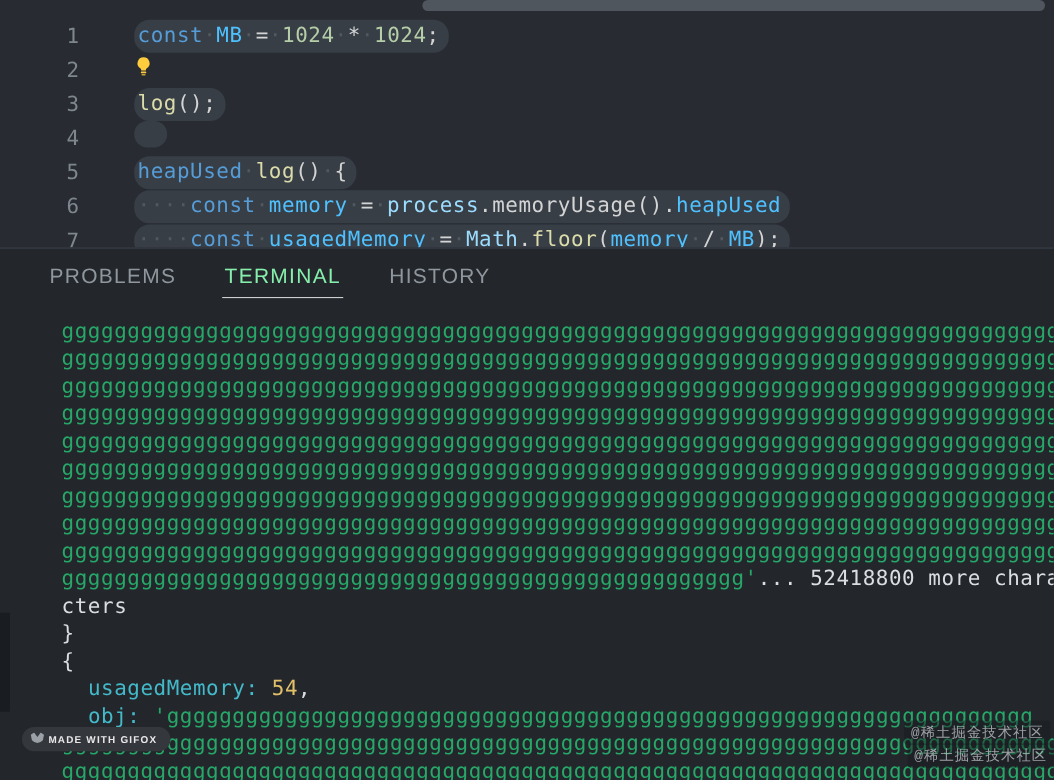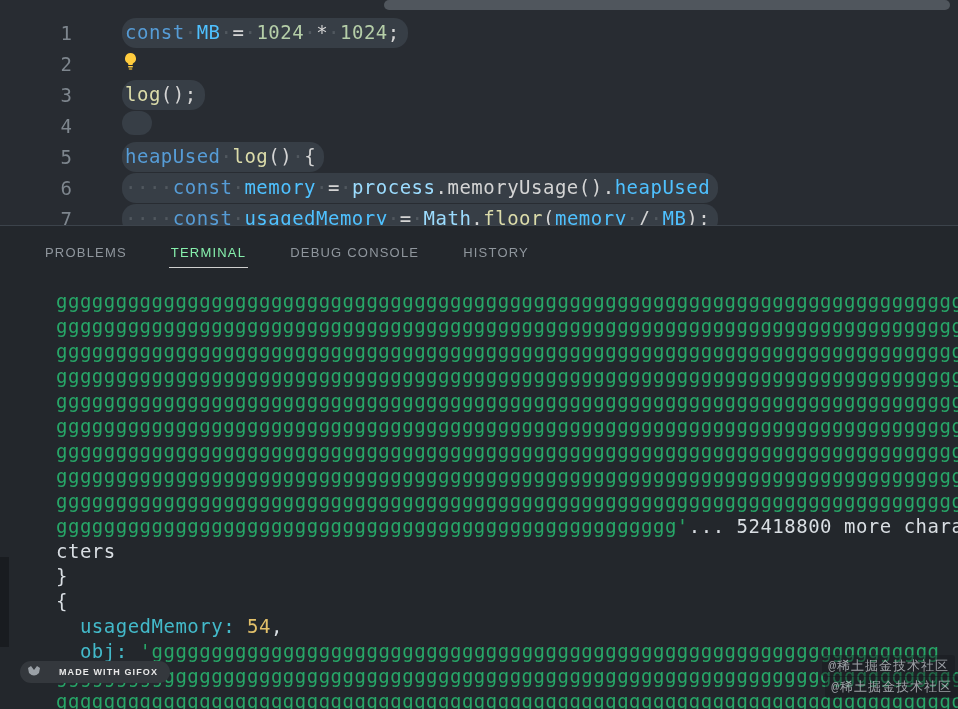--- a/index.html
+++ b/index.html
@@ -48,21 +48,21 @@
   
   #panel {
     position:absolute; left:0; right:0; top:225px; bottom:0;
     background:#23272c; border-top:1px solid #3c434b; z-index:2;
   }
   #tabbar {
     display:flex; gap:40px; align-items:center;
     height:56px; padding-left:43px;
   }
   .tab {
-    font-size:13px; letter-spacing:1.2px; color:#8f969d;
+    font-size:19px; letter-spacing:1.2px; color:#8f969d;
     padding:4px 2px 7px 2px; border-bottom:1px solid transparent;
     cursor:pointer; white-space:nowrap;
   }
   .tab.active { color:#86efac; border-bottom-color:#cfcfcf; }
 
   #terminal {
     position:absolute; left:0; right:0; top:63px; bottom:0;
     padding-left:56px; overflow:hidden; white-space:pre;
     font:19px/25px "DejaVu Sans Mono", monospace; letter-spacing:0.5px;
   }
@@ -73,21 +73,21 @@
   .t-yellow { color:var(--term-yellow, #e2c06a); }
 
   
   .left-strip {
     position:absolute; left:0; top:557px; width:9px; height:90px;
     background:#191c20; z-index:3;
   }
   .gifox-badge {
     position:absolute; left:20px; top:661px; height:22px; z-index:5;
     background:#34383d; border-radius:11px;
-    display:flex; align-items:center; gap:18px; padding:0 12px 0 7px;
+    display:flex; align-items:center; gap:3px; padding:0 12px 0 7px;
   }
   .gifox-badge span {
     font-size:9px; font-weight:bold; letter-spacing:1.1px; color:#e8e8e8;
     white-space:nowrap;
   }
   .watermark {
     position:absolute; z-index:4;
     font-size:13px; letter-spacing:1px;
     color:rgba(200,204,209,0.75);
     background:rgba(22,25,29,0.45);
@@ -137,21 +137,20 @@
           <div class="gutter">7</div>
           <div class="code-content"><span class="code-chip"><span class="tk-ws">····</span><span class="tk-kw">const</span><span class="tk-ws">·</span><span class="tk-var2">usagedMemory</span><span class="tk-ws">·</span><span class="tk-op">=</span><span class="tk-ws">·</span><span class="tk-var1">Math</span><span class="tk-op">.</span><span class="tk-fn">floor</span><span class="tk-op">(</span><span class="tk-var2">memory</span><span class="tk-ws">·</span><span class="tk-op">/</span><span class="tk-ws">·</span><span class="tk-var2">MB</span><span class="tk-op">);</span></span></div>
         </div>
       </div>
   </div>
 
   <div id="panel">
     <div id="tabbar">
         <div class="tab">PROBLEMS</div>
         <div class="tab active">TERMINAL</div>
-        <div class="tab">DEBUG CONSOLE</div>
         <div class="tab">HISTORY</div>
       </div>
     <div id="terminal"><div class="term-line"><span class="t-green">gggggggggggggggggggggggggggggggggggggggggggggggggggggggggggggggggggggggggggg</span></div><div class="term-line"><span class="t-green">gggggggggggggggggggggggggggggggggggggggggggggggggggggggggggggggggggggggggggg</span></div><div class="term-line"><span class="t-green">gggggggggggggggggggggggggggggggggggggggggggggggggggggggggggggggggggggggggggg</span></div><div class="term-line"><span class="t-green">gggggggggggggggggggggggggggggggggggggggggggggggggggggggggggggggggggggggggggg</span></div><div class="term-line"><span class="t-green">gggggggggggggggggggggggggggggggggggggggggggggggggggggggggggggggggggggggggggg</span></div><div class="term-line"><span class="t-green">gggggggggggggggggggggggggggggggggggggggggggggggggggggggggggggggggggggggggggg</span></div><div class="term-line"><span class="t-green">gggggggggggggggggggggggggggggggggggggggggggggggggggggggggggggggggggggggggggg</span></div><div class="term-line"><span class="t-green">gggggggggggggggggggggggggggggggggggggggggggggggggggggggggggggggggggggggggggg</span></div><div class="term-line"><span class="t-green">gggggggggggggggggggggggggggggggggggggggggggggggggggggggggggggggggggggggggggg</span></div><div class="term-line"><span class="t-green">gggggggggggggggggggggggggggggggggggggggggggggggggggg'</span><span class="t-white">... 52418800 more chara</span></div><div class="term-line"><span class="t-white">cters</span></div><div class="term-line"><span class="t-white">}</span></div><div class="term-line"><span class="t-white">{</span></div><div class="term-line"><span class="t-white">  </span><span class="t-cyan">usagedMemory:</span><span class="t-white"> </span><span class="t-yellow">54</span><span class="t-white">,</span></div><div class="term-line"><span class="t-white">  </span><span class="t-cyan">obj:</span><span class="t-white"> </span><span class="t-green">'gggggggggggggggggggggggggggggggggggggggggggggggggggggggggggggggggg</span></div><div class="term-line"><span class="t-green">gggggggggggggggggggggggggggggggggggggggggggggggggggggggggggggggggggggggggggg</span></div><div class="term-line"><span class="t-green">gggggggggggggggggggggggggggggggggggggggggggggggggggggggggggggggggggggggggggg</span></div></div>
   </div>
 
   <div class="left-strip"></div>
 
   <div class="gifox-badge">
     <svg width="14" height="12" viewBox="0 0 14 12">
       <path d="M1 2 L4 0 L7 4 L10 0 L13 2 L12 7 Q7 12 2 7 Z" fill="#9aa0a6"></path>

